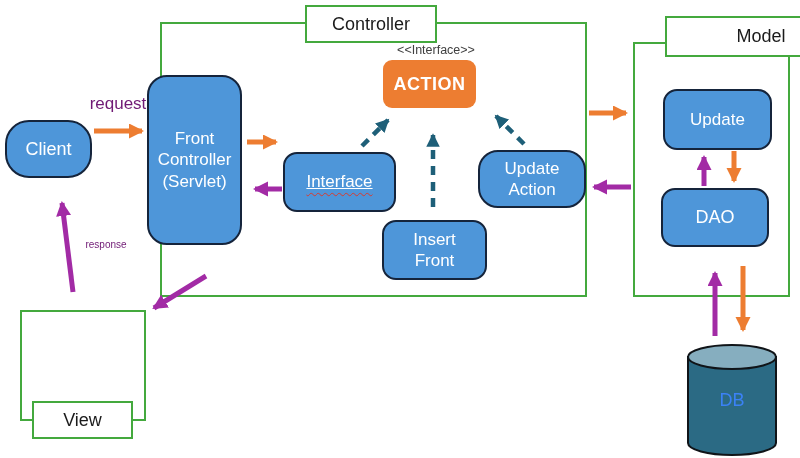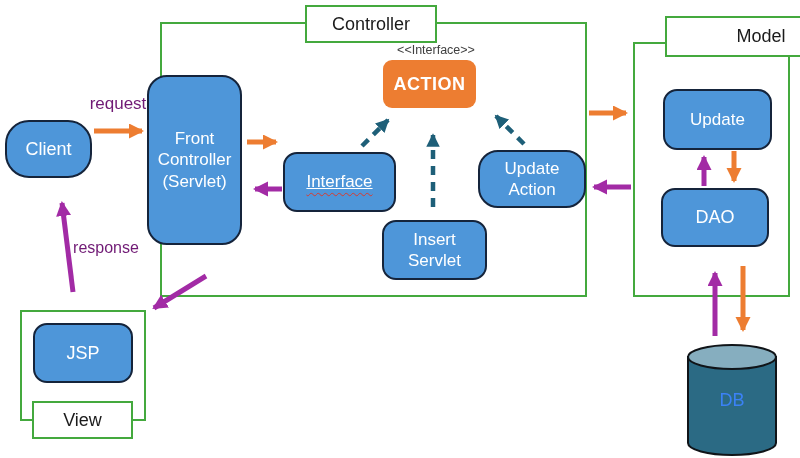--- a/index.html
+++ b/index.html
@@ -94,43 +94,40 @@
 
   <div class="node" style="left:147px; top:75px; width:91px; height:166px; border-radius:20px;justify-content:flex-end;">
     <span class="wrapspan" style="width:82px;">Front Controller (Servlet)</span>
   </div>
 
   <div class="node" style="left:283px; top:152px; width:109px; height:56px; border-radius:14px;">
     <span class="ul-white"><span class="ul-red">Interface</span></span>
   </div>
 
   <div class="node" style="left:382px; top:220px; width:101px; height:56px; border-radius:14px;">
-    <span class="wrapspan" style="width:58px;">Insert Servlet</span>
+    <span class="wrapspan" style="width:58px;">Insert Front</span>
   </div>
 
   <div class="node" style="left:478px; top:150px; width:104px; height:54px; border-radius:20px;">
     <span class="wrapspan" style="width:66px;">Update Action</span>
   </div>
 
   <div class="freetext stereo" style="left:371px; top:43px; width:130px;">&lt;&lt;Interface&gt;&gt;</div>
 
   <div class="node orange" style="left:383px; top:60px; width:93px; height:48px;">
     <span>ACTION</span>
   </div>
 
   <div class="node" style="left:663px; top:89px; width:105px; height:57px; border-radius:14px;">
     <span>Update</span>
   </div>
 
   <div class="node" style="left:661px; top:188px; width:104px; height:55px; border-radius:14px; font-size:18px;">
     <span>DAO</span>
   </div>
 
-  <div class="node" style="left:33px; top:323px; width:96px; height:56px; border-radius:14px; font-size:18px;">
-    <span>JSP</span>
-  </div>
 
   <div class="dbtext" style="left:707px; top:390px; width:50px;">DB</div>
 
   <div class="freetext" style="left:86px; top:94px; width:64px;">request</div>
-  <div class="freetext" style="left:71px; top:239px; width:70px; font-size:16px;">response</div>
+  <div class="freetext" style="left:71px; top:239px; width:70px; font-size:10px;">response</div>
 
 </div>
 
 </body></html>

